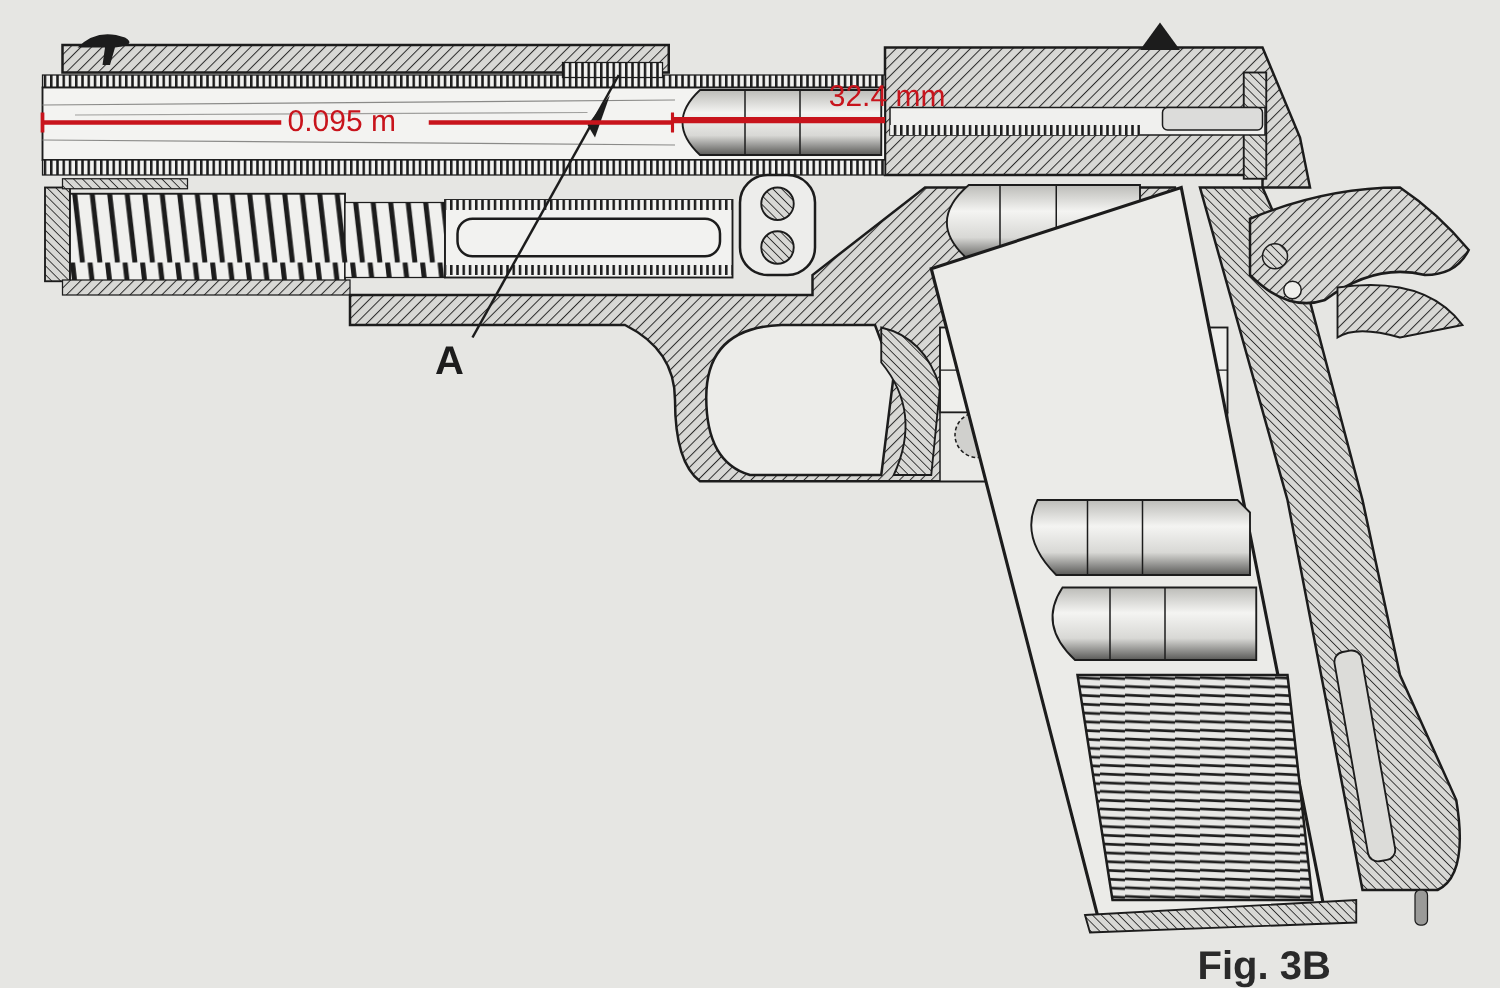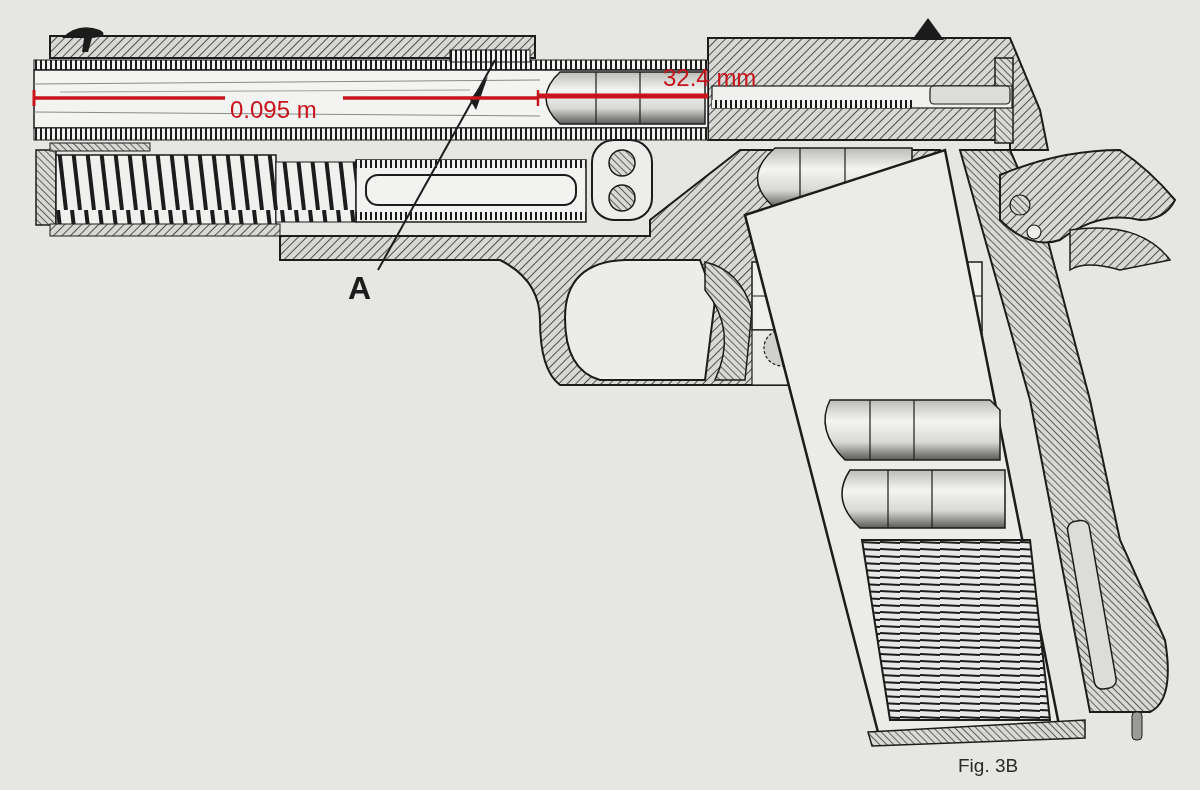--- a/index.html
+++ b/index.html
@@ -6,21 +6,21 @@
   body {
     width: 1200px; height: 790px; overflow: hidden;
     background: #e6e6e3;
     font-family: "Liberation Sans", sans-serif;
     position: relative;
   }
   #canvas { position: absolute; left: 0; top: 0; width: 1200px; height: 790px; }
   .lbl { position: absolute; white-space: nowrap; line-height: 1; }
   .meas { color: #c8141c; font-size: 24px; font-family: "Liberation Sans", sans-serif; background: transparent; }
   .callout { color: #1c1c1c; font-size: 32px; font-weight: bold; }
-  .fig { color: #2a2a2a; font-size: 19px; font-weight: normal; }
+  .fig { color: #2a2a2a; font-size: 32px; font-weight: bold; }
 </style>
 </head>
 <body>
 
 <svg id="canvas" viewBox="0 0 1200 790" xmlns="http://www.w3.org/2000/svg">
   <defs>
     <pattern id="hatch" width="6" height="6" patternUnits="userSpaceOnUse" patternTransform="rotate(45)">
       <rect width="6" height="6" fill="#d8d8d5"></rect>
       <line x1="0" y1="0" x2="0" y2="6" stroke="#2a2a2a" stroke-width="1.6"></line>
     </pattern>
@@ -159,16 +159,16 @@
     <line x1="34" y1="98" x2="225" y2="98" stroke="#c8141c" stroke-width="3.5"></line>
     <line x1="343" y1="98" x2="538" y2="98" stroke="#c8141c" stroke-width="3.5"></line>
     <line x1="34" y1="90" x2="34" y2="106" stroke="#c8141c" stroke-width="3"></line>
     <line x1="538" y1="90" x2="538" y2="106" stroke="#c8141c" stroke-width="2.5"></line>
   </g>
   <g>
     <line x1="538" y1="96" x2="708" y2="96" stroke="#c8141c" stroke-width="5"></line>
   </g>
 </svg>
 
-<div class="lbl meas" style="left:230px; top:98px;">0.095 m</div>
+<div class="lbl meas" style="left:230px; top:86px;">0.095 m</div>
 <div class="lbl meas" style="left:650px; top:66px;margin-left:13px;">32.4 mm</div>
 <div class="lbl callout" style="left:348px; top:272px;">A</div>
 <div class="lbl fig" style="left:958px; top:756px;">Fig. 3B</div>
 
 </body></html>

